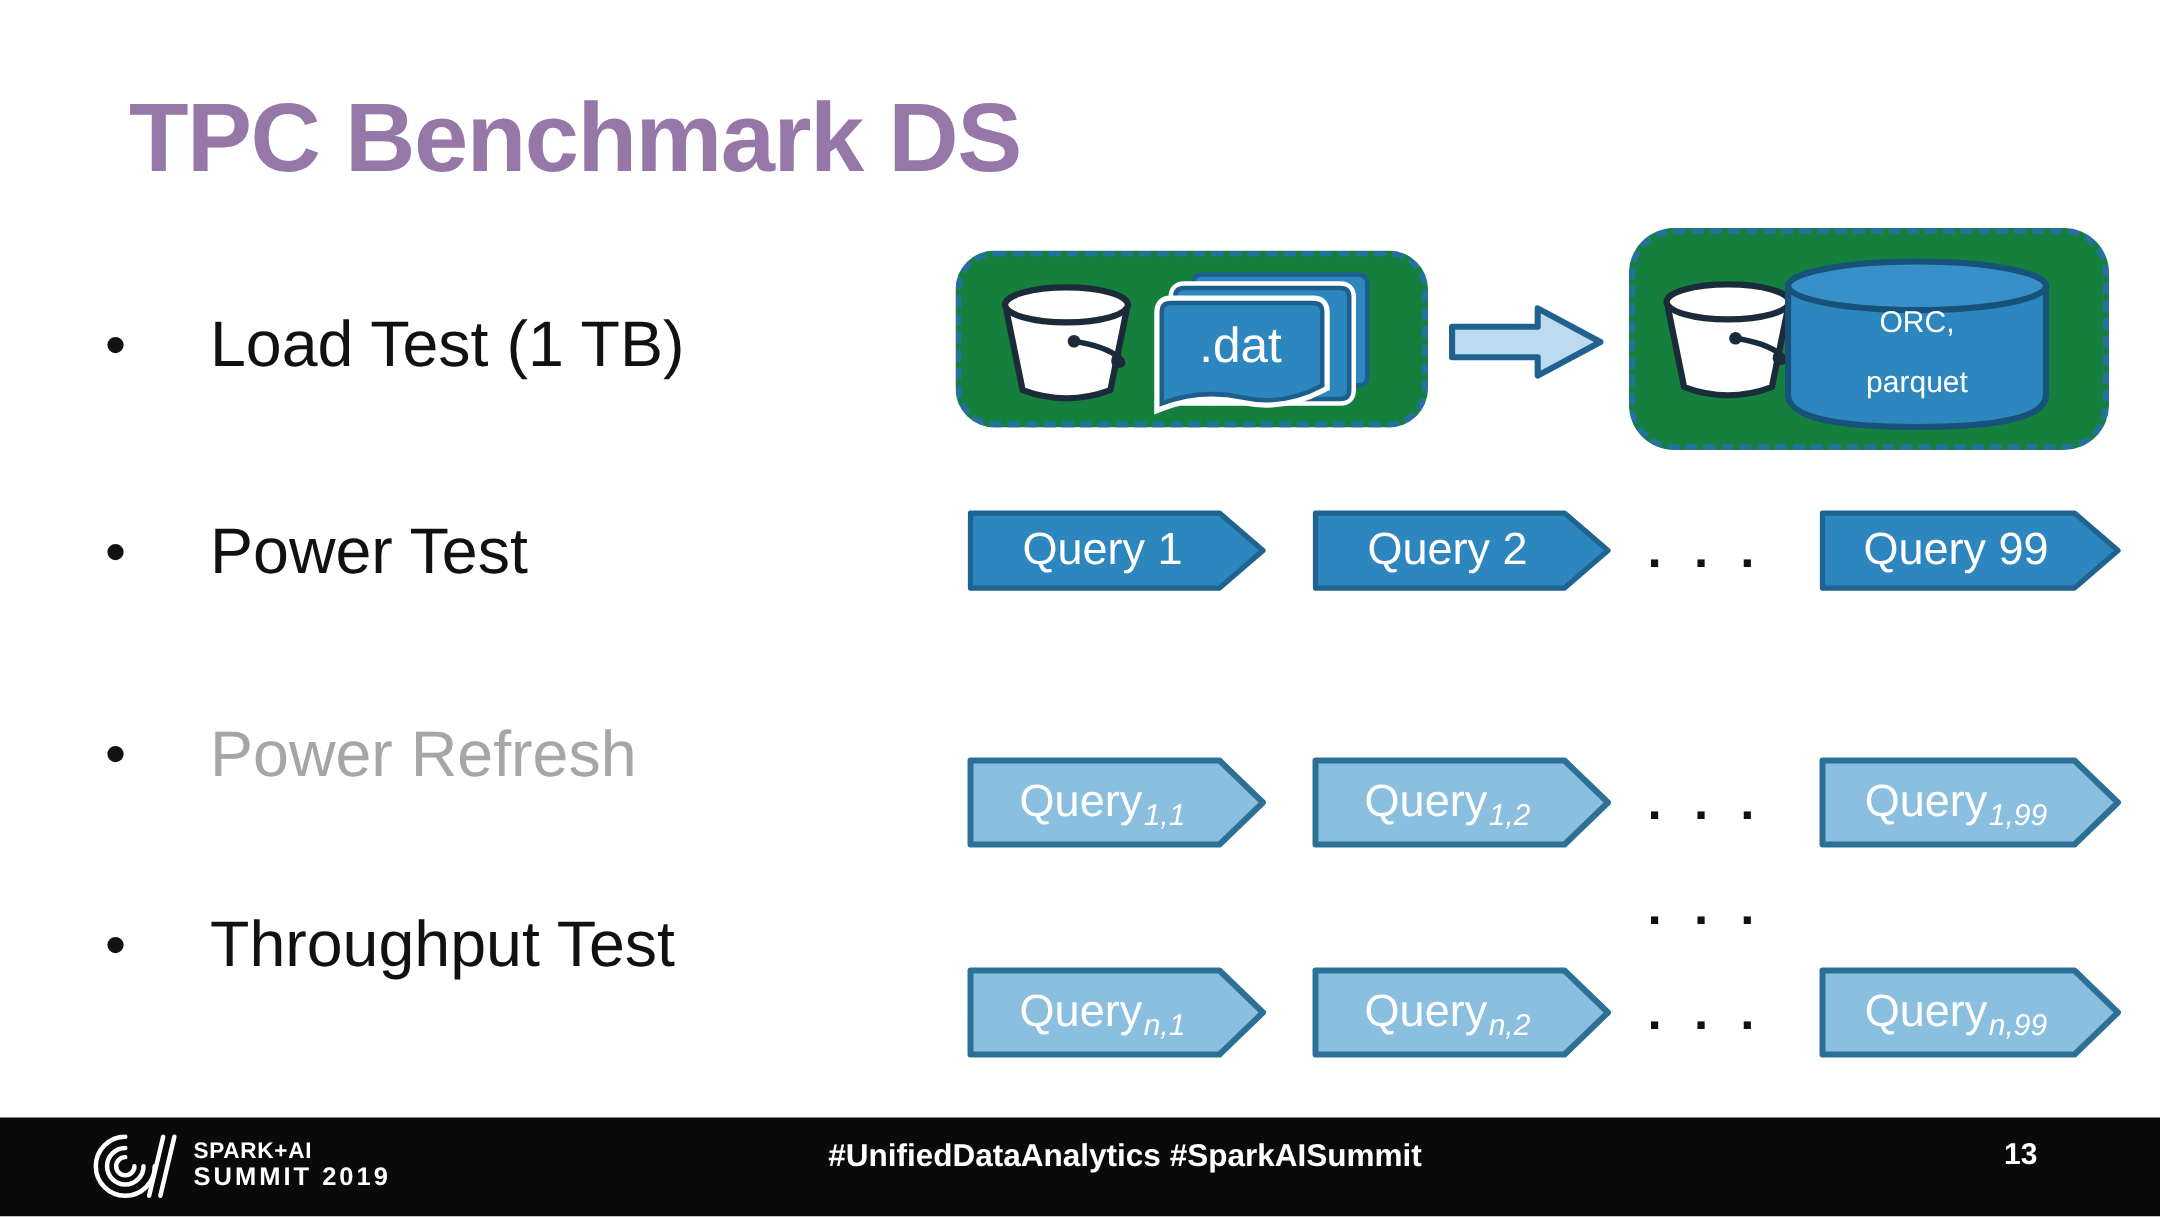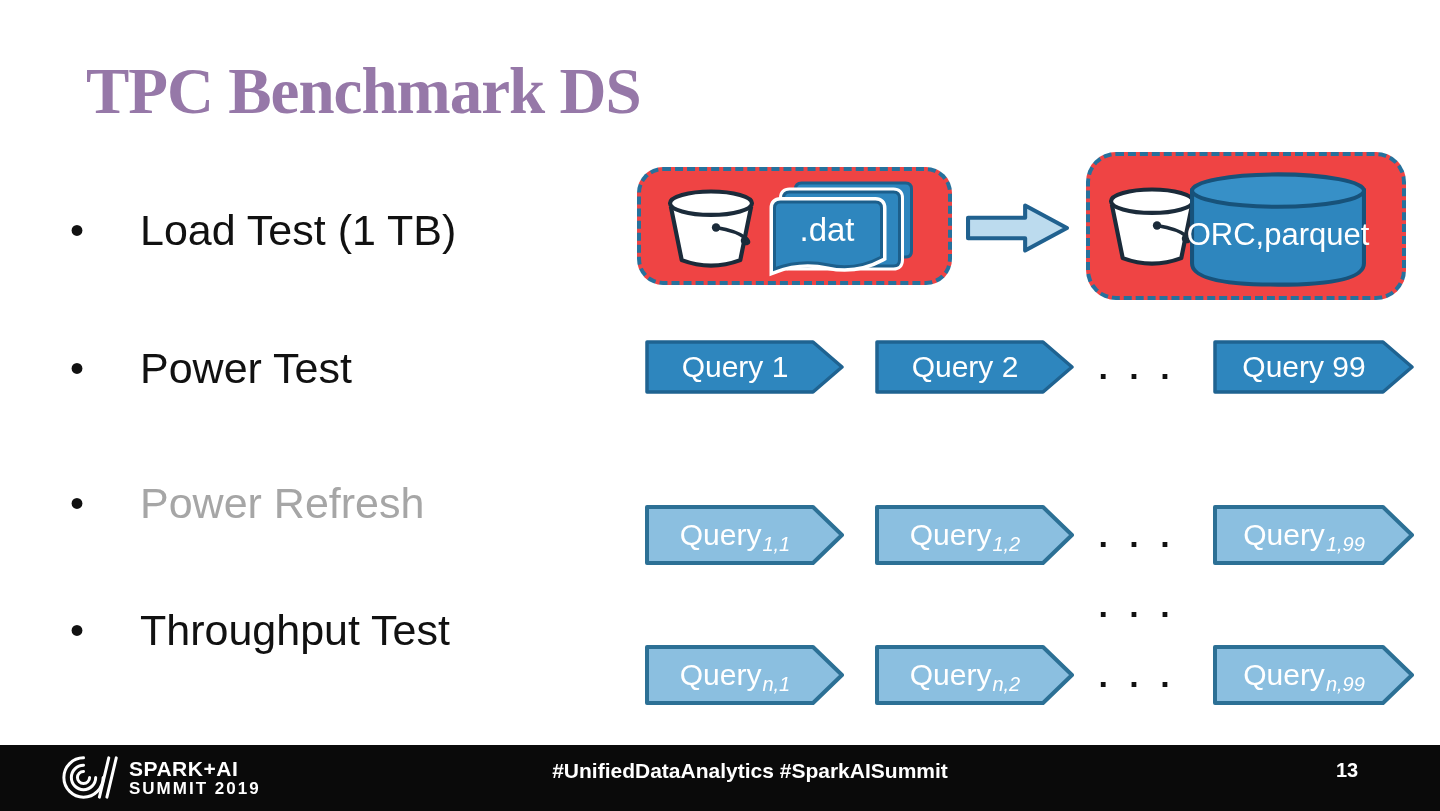--- a/index.html
+++ b/index.html
@@ -5,57 +5,57 @@
   * { margin: 0; padding: 0; box-sizing: border-box; }
   html, body { width: 1440px; height: 811px; overflow: hidden; background: #ffffff; }
   body { font-family: "Liberation Sans", sans-serif; position: relative; }
 
   .slide { position: absolute; inset: 0; width: 1440px; height: 811px; background: #ffffff; }
 
   
   .title {
     position: absolute; left: 86px; top: 54px;
     font-size: 65px; font-weight: bold; color: #9678A8;
-    letter-spacing: -1px; white-space: nowrap; font-family: Liberation Serif, serif;
+    letter-spacing: -1px; white-space: nowrap;
   }
 
   
   .bullet {
     position: absolute; left: 70px; height: 58px; width: 560px;
     display: flex; align-items: center;
     font-size: 43px; color: #111111;
   }
   .bullet .marker { width: 70px; font-size: 40px; color: #111111; }
   .bullet.muted .btext { color: #A6A6A6; }
   .b1 { top: 201px; } .b2 { top: 339px; } .b3 { top: 474px; } .b4 { top: 601px; }
 
   
   .dashed-box {
-    position: absolute; border: 4px dashed #26719C; background: #ef4444;
+    position: absolute; border: 4px dashed #26719C; background: #15803d;
   }
   .box1 { left: 637px; top: 167px; width: 315px; height: 118px; border-radius: 26px; }
   .box2 { left: 1086px; top: 152px; width: 320px; height: 148px; border-radius: 30px; }
 
   .bucket { position: absolute; }
   .bucket1 { left: 24px; top: 17px; width: 92px; height: 84px; }
   .bucket2 { left: 16px; top: 30px; width: 92px; height: 84px; }
 
   .dat-stack { position: absolute; left: 128px; top: 10px; width: 148px; height: 100px; }
   .dat-stack svg { position: absolute; inset: 0; width: 100%; height: 100%; }
   .dat-label {
     position: absolute; left: 0; top: 30px; width: 116px; text-align: center;
     color: #ffffff; font-size: 33px;
   }
 
   .cylinder { position: absolute; left: 98px; top: 14px; width: 180px; height: 118px; }
   .cylinder svg { position: absolute; inset: 0; width: 100%; height: 100%; }
   .cyl-labels {
-    position: absolute; inset: 0; display: flex; flex-direction: row;
+    position: absolute; inset: 0; display: flex; flex-direction: column;
     align-items: center; justify-content: center; padding-top: 12px;
-    color: #ffffff; font-size: 31px; line-height: 40px; text-align: center;
+    color: #ffffff; font-size: 20px; line-height: 40px; text-align: center;
   }
 
   .big-arrow { position: absolute; left: 966px; top: 200px; width: 104px; height: 56px; }
   .big-arrow svg { width: 100%; height: 100%; }
 
   
   .chev { position: absolute; }
   .chev svg { position: absolute; inset: 0; width: 100%; height: 100%; overflow: visible; }
   .chev.dark polygon { fill: #2E86BE; stroke: #1F6391; stroke-width: 3.5; stroke-linejoin: round; }
   .chev.light polygon { fill: #8BBFE0; stroke: #2C7095; stroke-width: 4; stroke-linejoin: round; }
@@ -82,21 +82,21 @@
   .dots-r2 { top: 505px; height: 60px; }
   .dots-mid { top: 582px; height: 46px; }
   .dots-rn { top: 645px; height: 60px; }
 
   
   .footer { position: absolute; left: 0; top: 745px; width: 1440px; height: 66px; background: #0A0A0A; }
   .logo { position: absolute; left: 62px; top: 9px; display: flex; align-items: center; gap: 9px; }
   .logo-mark { width: 58px; height: 47px; }
   .logo-mark path, .logo-mark line { fill: none; stroke: #ffffff; stroke-width: 3.2; stroke-linecap: round; }
   .logo-text { color: #ffffff; line-height: 1.1; }
-  .logo-line1 { font-size: 21px; font-weight: bold; letter-spacing: 0.5px; }
+  .logo-line1 { font-size: 15px; font-weight: bold; letter-spacing: 0.5px; }
   .logo-line2 { font-size: 17px; font-weight: 600; letter-spacing: 2px; }
   .hashtags {
     position: absolute; left: 400px; top: 14px; width: 700px; text-align: center;
     color: #ffffff; font-size: 21px; font-weight: bold;
   }
   .page-number { position: absolute; left: 1336px; top: 14px; color: #ffffff; font-size: 20px; font-weight: bold; }
 </style>
 </head>
 <body>
 

